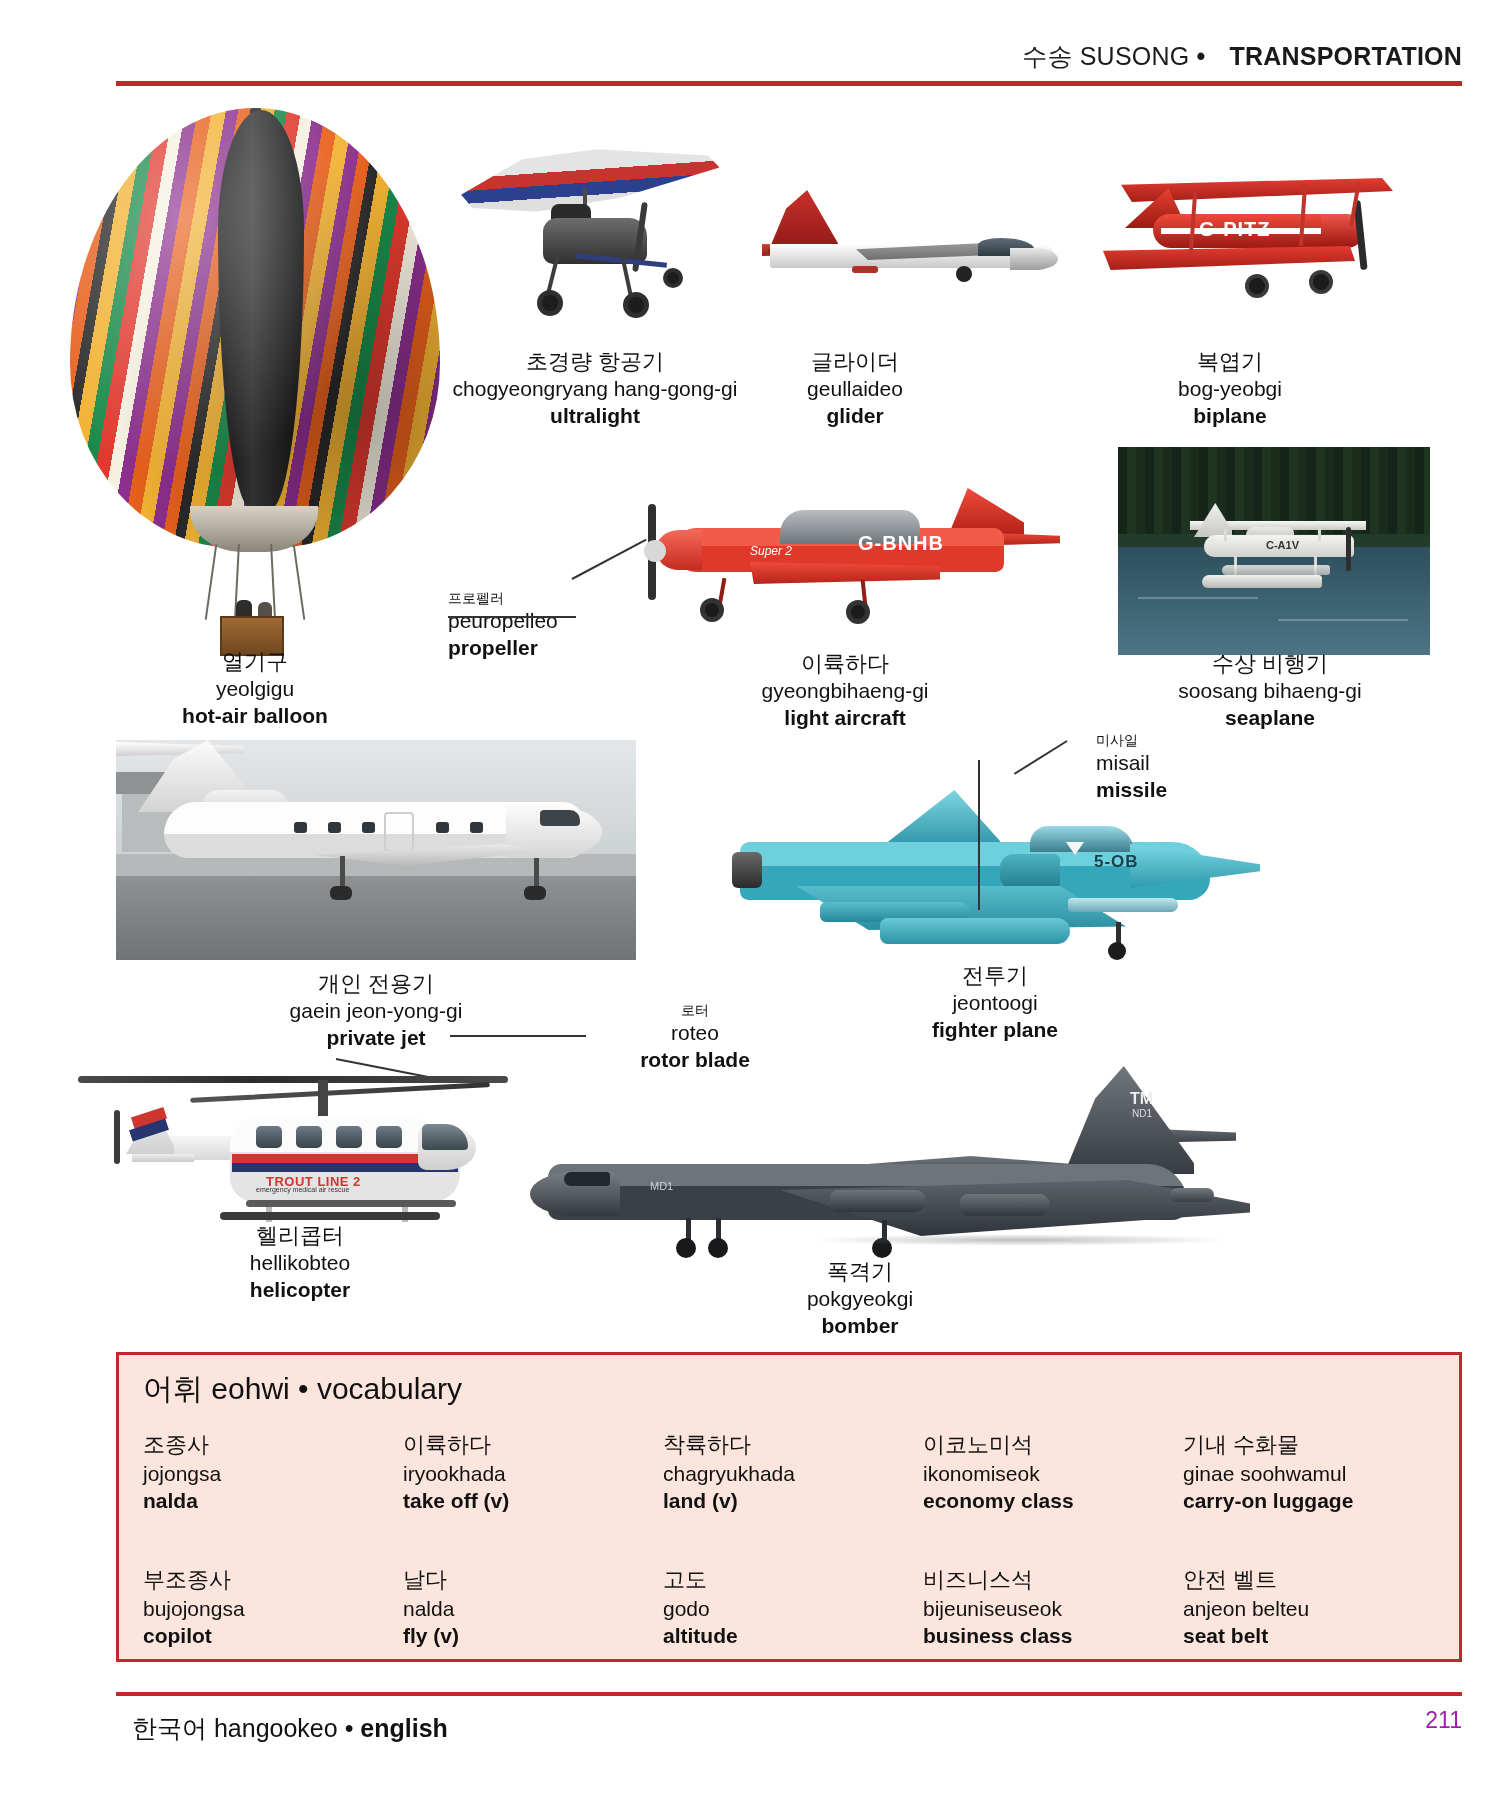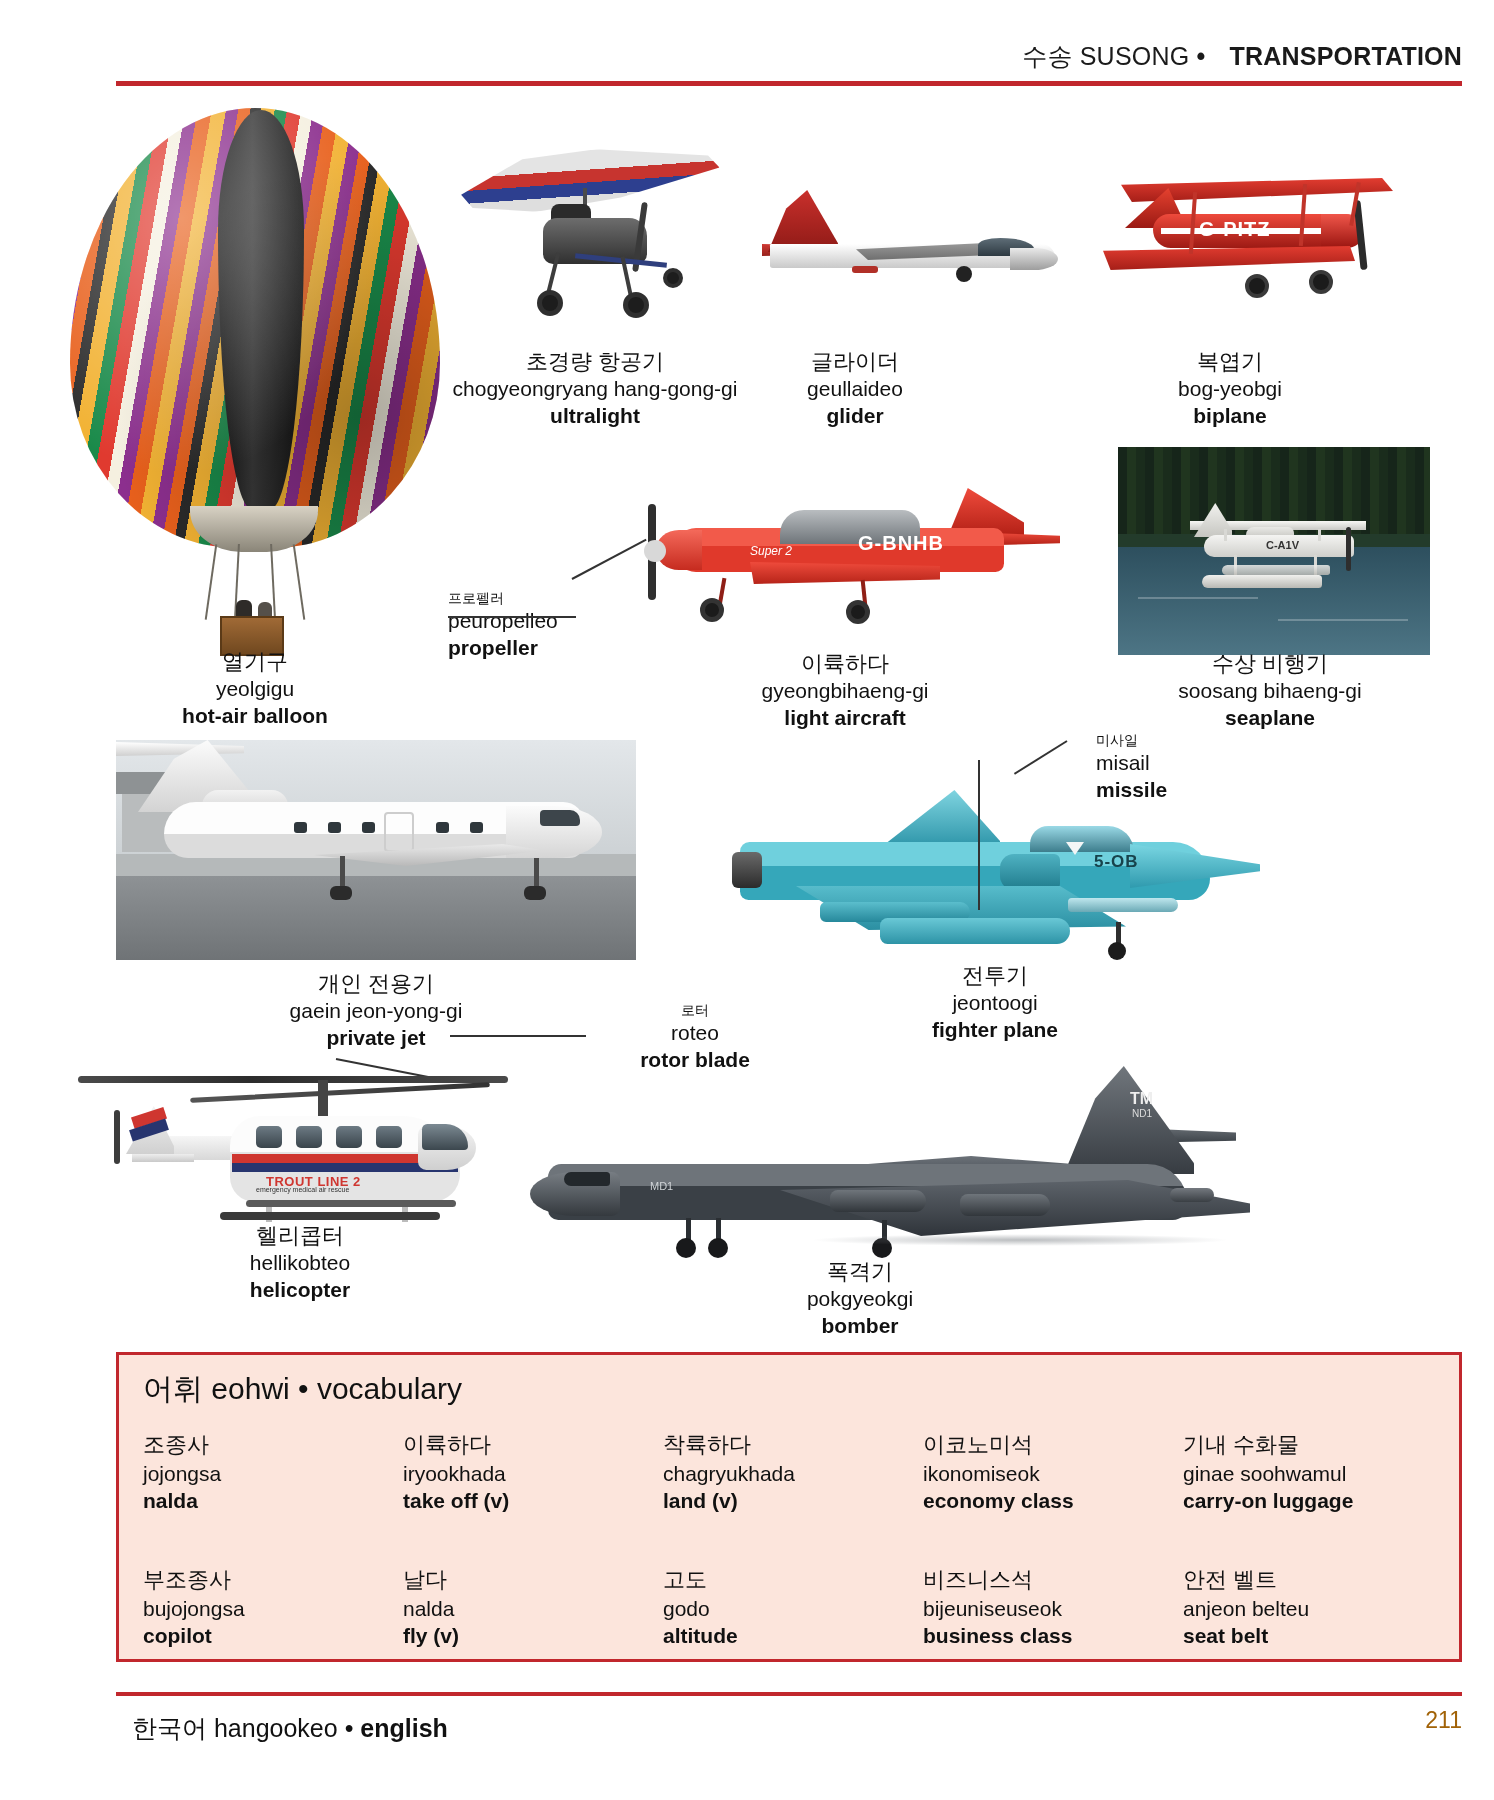--- a/index.html
+++ b/index.html
@@ -45,21 +45,21 @@
     position: absolute;
     left: 132px; top: 1705px;
     font-size: 25px;
     margin-top: 7px;
   }
   .footer-left .bold { font-weight: bold; }
   .footer-page {
     position: absolute;
     right: 32px; top: 1707px;
     font-size: 23px;
-    color: #a16207;
+    color: #a21caf;
   }
 
   
   .caption {
     position: absolute;
     text-align: center;
     line-height: 1.28;
     font-size: 21px;
     color: #111;
   }

